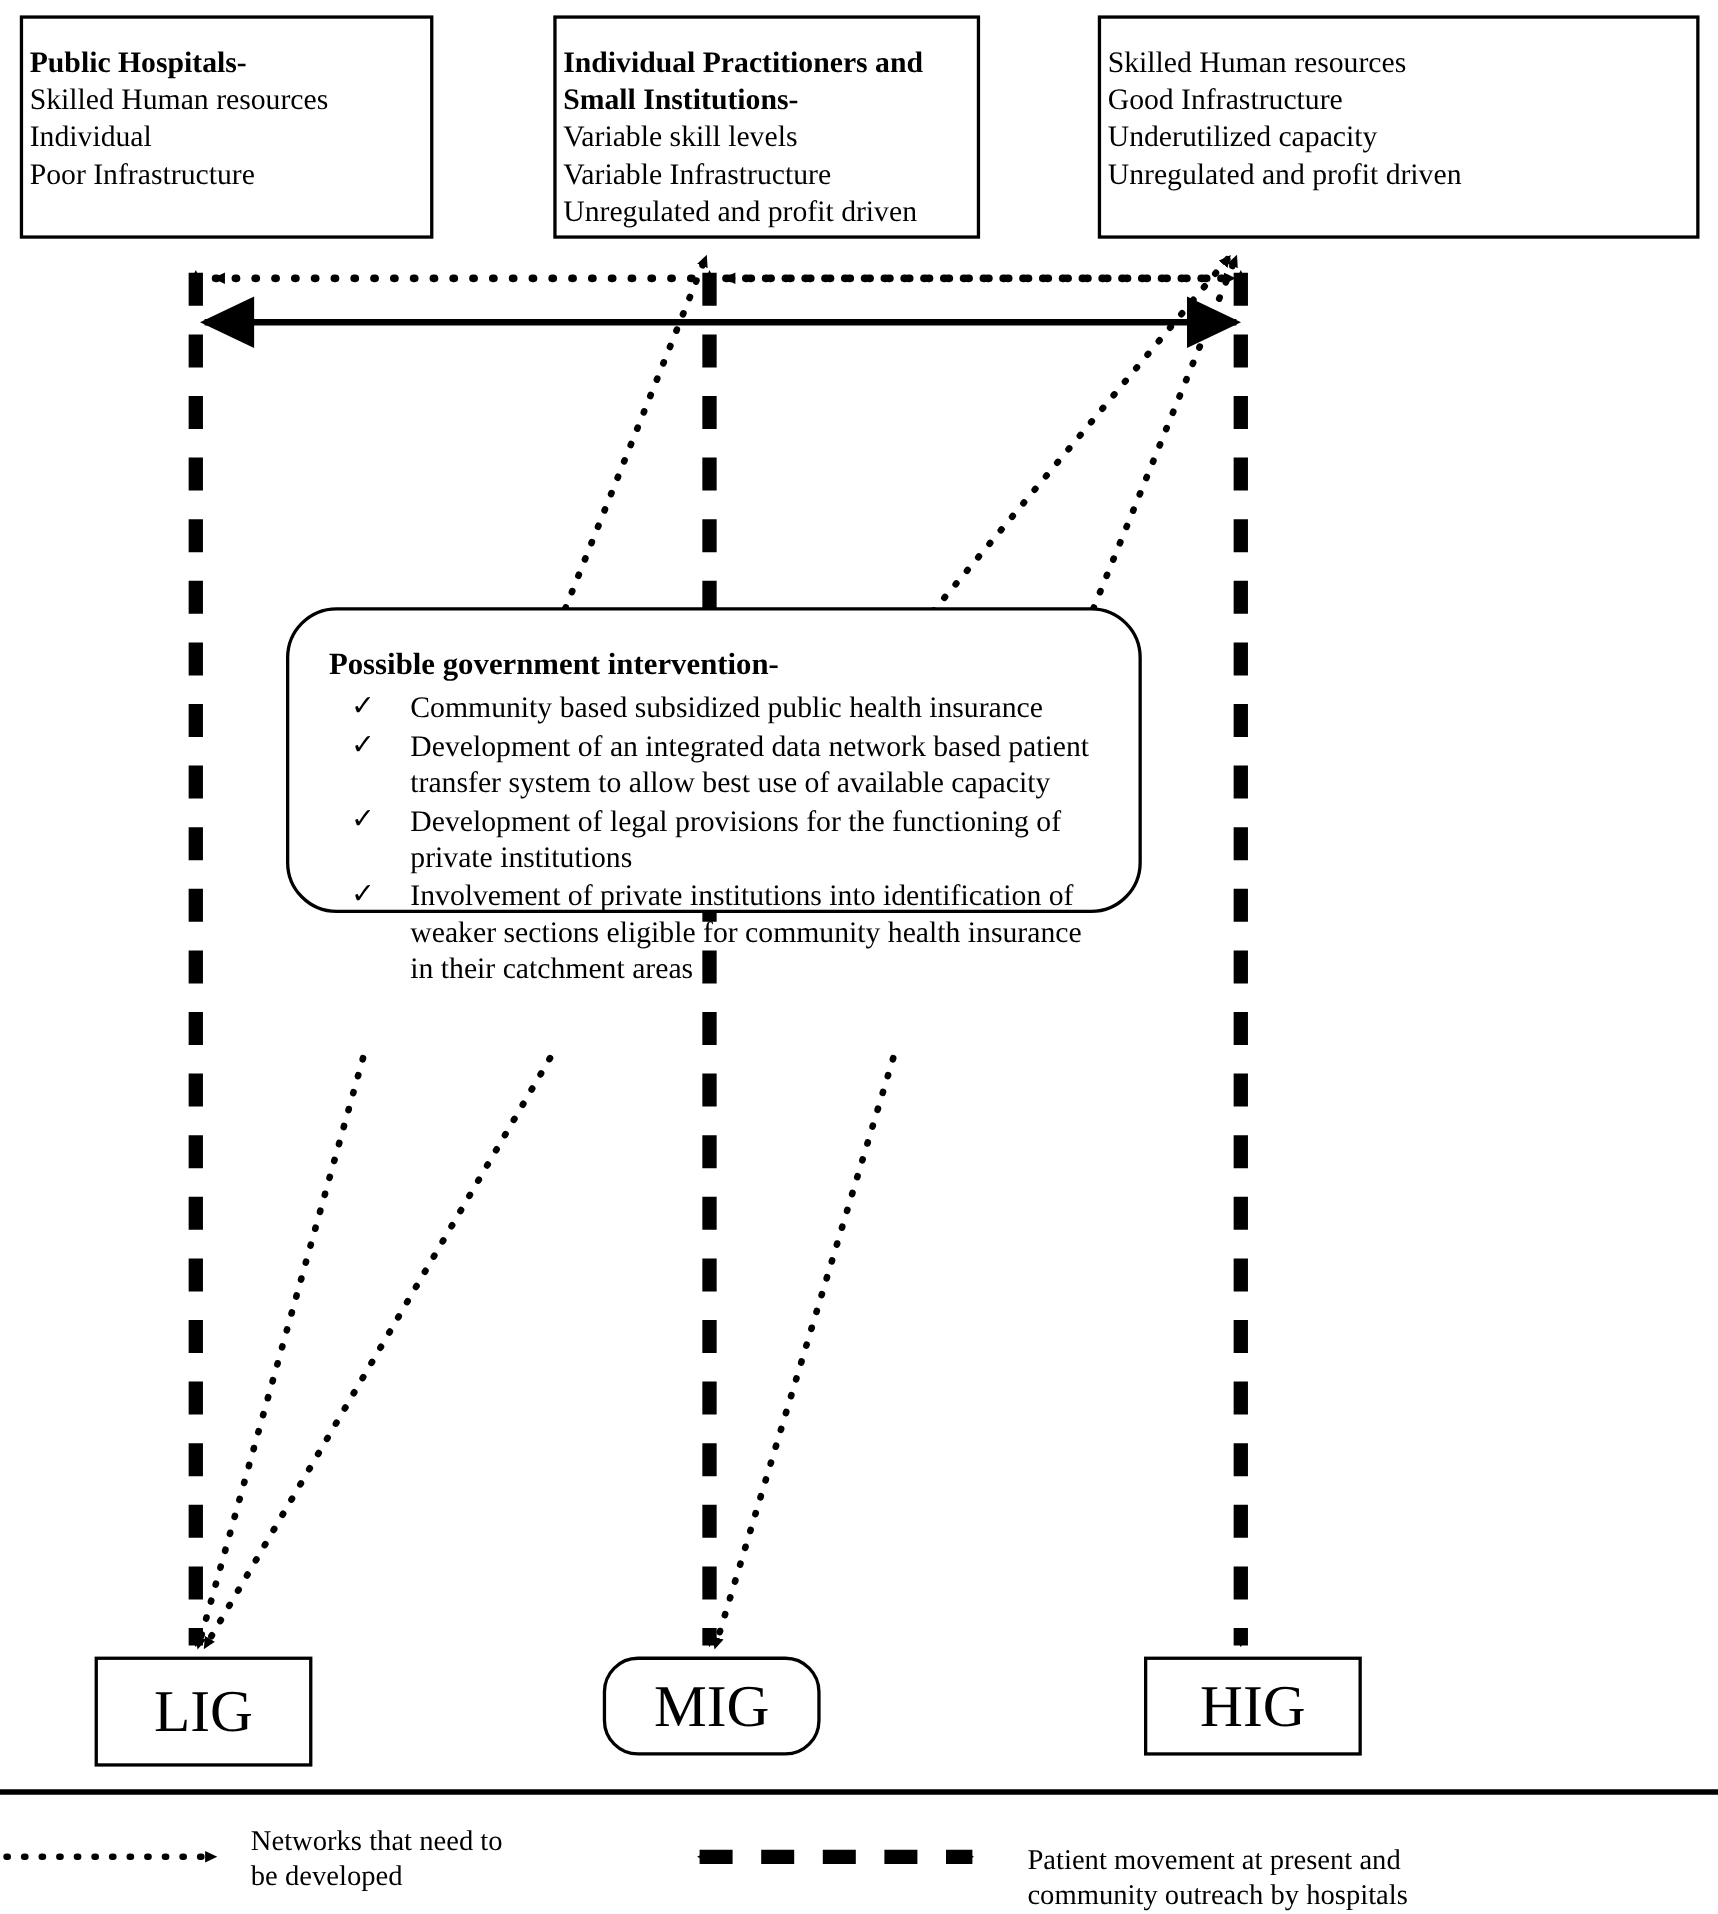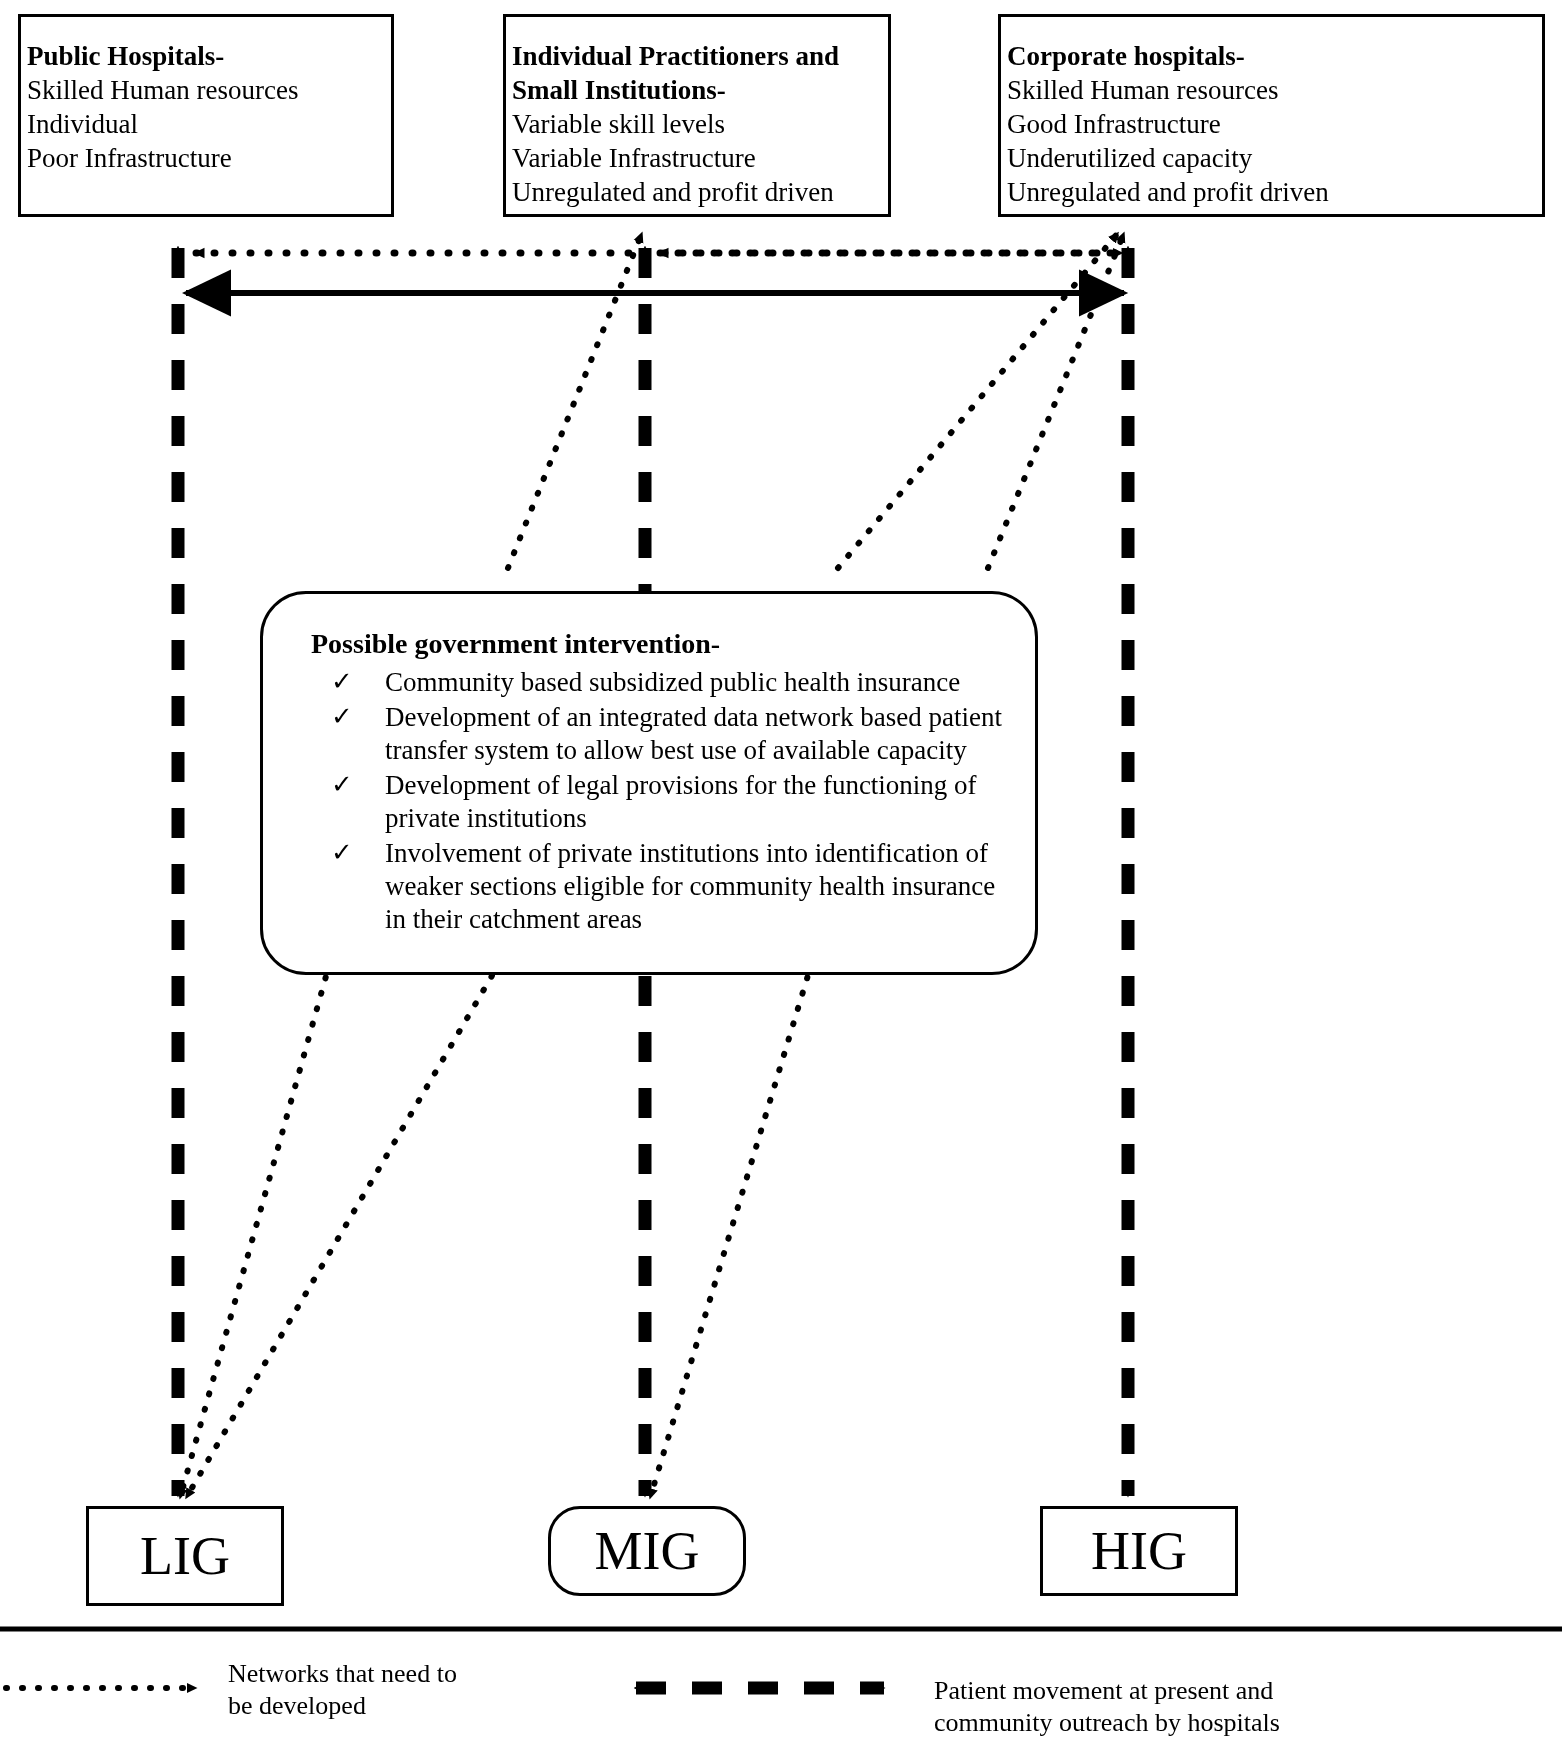--- a/index.html
+++ b/index.html
@@ -104,21 +104,20 @@
 
   <div class="top-box" style="left:503px; top:14px; width:388px; height:203px;">
     <div class="title">Individual Practitioners and
 Small Institutions-</div>
     <div class="line">Variable skill levels</div>
     <div class="line">Variable Infrastructure</div>
     <div class="line">Unregulated and profit driven</div>
   </div>
 
   <div class="top-box" style="left:998px; top:14px; width:547px; height:203px;">
-    <div class="title">Corporate hospitals-</div>
     <div class="line">Skilled Human resources</div>
     <div class="line">Good Infrastructure</div>
     <div class="line">Underutilized capacity</div>
     <div class="line">Unregulated and profit driven</div>
   </div>
 
   <svg class="svg-layer" viewBox="0 0 1562 1740">
     <defs>
       <marker id="ah-solid" markerWidth="9" markerHeight="9" refX="7.5" refY="4.5" orient="auto" markerUnits="strokeWidth">
         <path d="M0,0.6 L8.2,4.5 L0,8.4 z" fill="#000"></path>
@@ -166,21 +165,21 @@
       <path d="M500,962 L186,1498" marker-end="url(#ah-dot)"></path>
       <path d="M812,962 L650,1498" marker-end="url(#ah-dot)"></path>
     </g>
 
     <line x1="0" y1="1629" x2="1562" y2="1629" stroke="#000" stroke-width="5"></line>
 
     <path d="M6,1688 L196,1688" stroke="#000" fill="none" stroke-width="6" stroke-linecap="round" stroke-dasharray="1 15" marker-end="url(#ah-dot)"></path>
     <path d="M636,1688 L884,1688" stroke="#000" fill="none" stroke-width="13" stroke-dasharray="30 26" marker-end="url(#ah-dash)" marker-start="url(#ah-dash-start)"></path>
   </svg>
 
-  <div class="center-box" style="left:260px; top:591px; width:778px; height:384px;padding-left:12px;">
+  <div class="center-box" style="left:260px; top:552px; width:778px; height:278px;">
     <div class="cb-title">Possible government intervention-</div>
     <ul class="cb-list">
       <li>
         <span class="tick">✓</span>
         <span>Community based subsidized public health insurance</span>
       </li>
       <li>
         <span class="tick">✓</span>
         <span>Development of an integrated data network based patient transfer system to allow best use of available capacity</span>
       </li>

